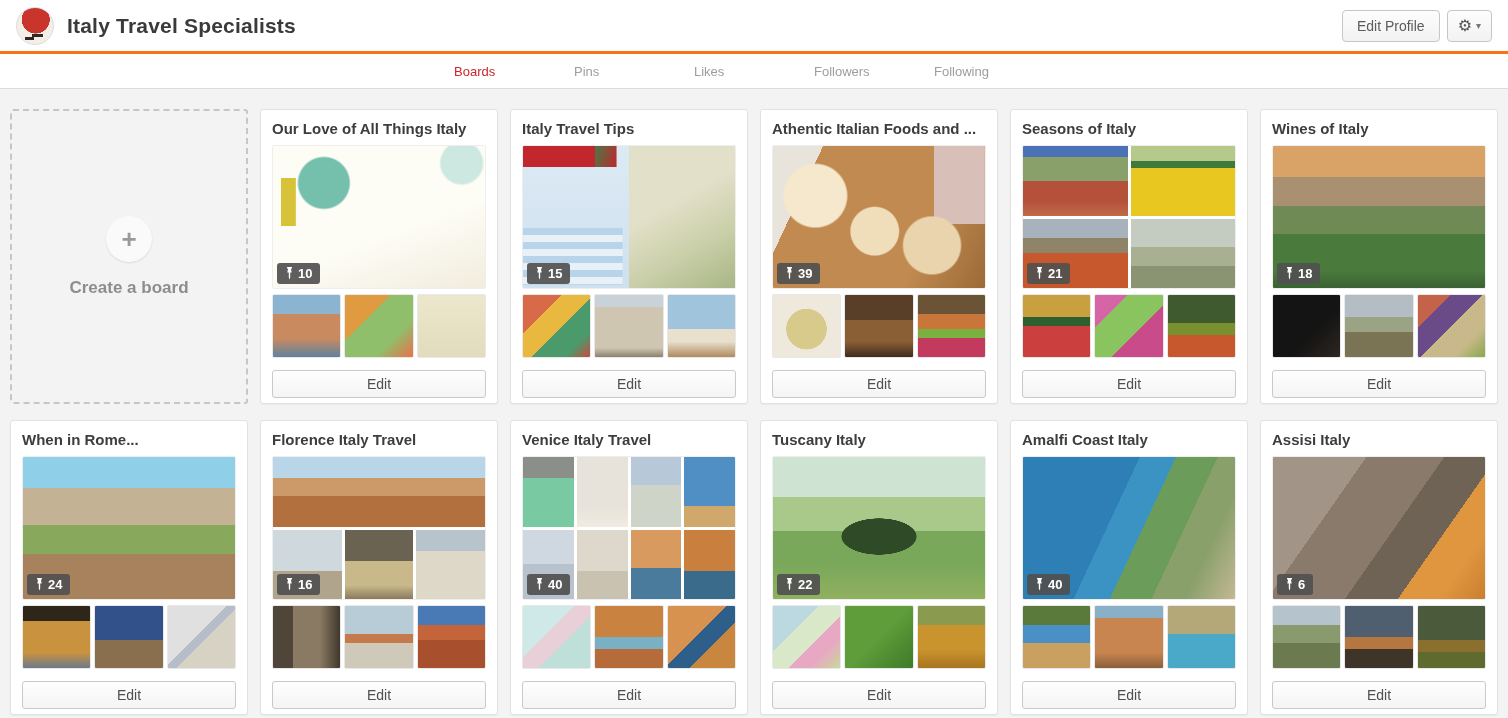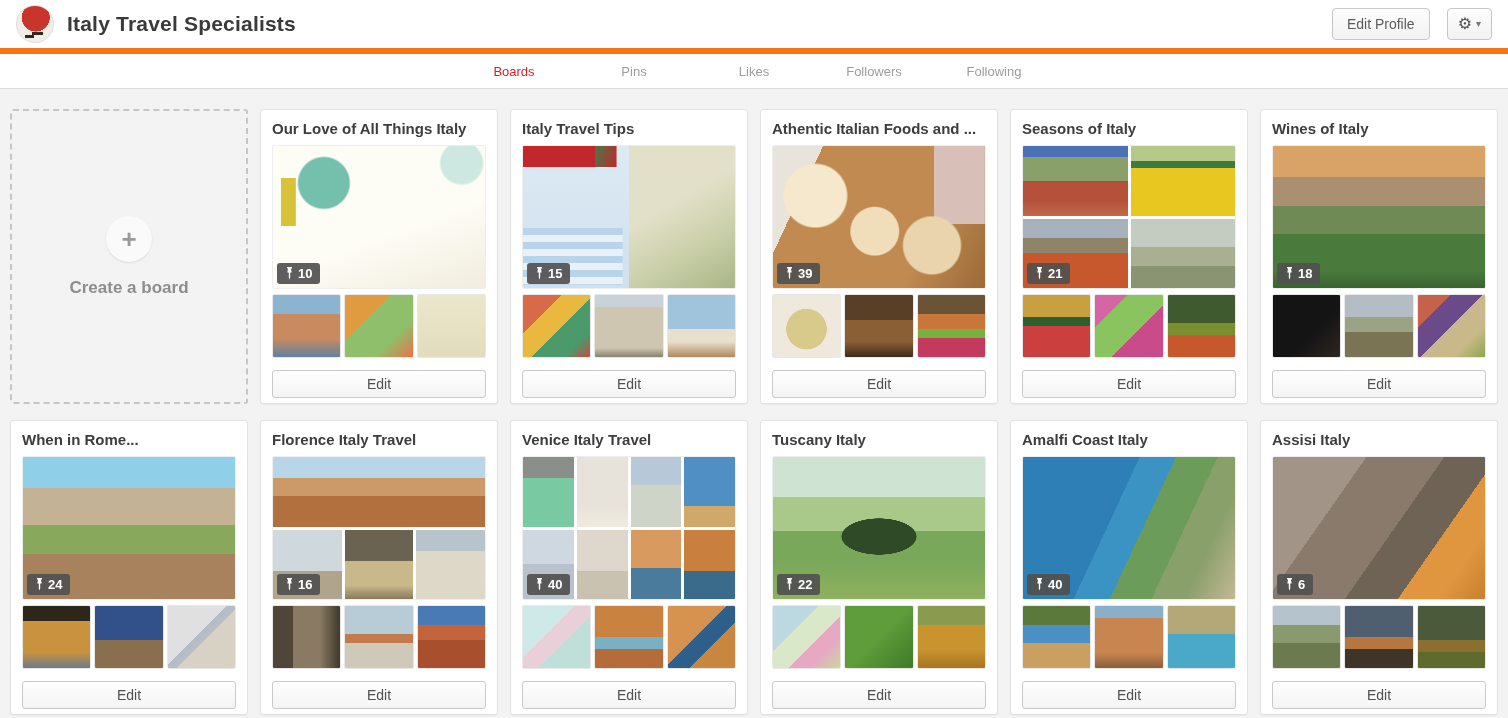--- a/index.html
+++ b/index.html
@@ -1,50 +1,50 @@
 <!DOCTYPE html>
 <html><head>
 <meta charset="utf-8">
 <style>
   * { box-sizing: border-box; margin: 0; padding: 0; }
   html, body { width: 1508px; height: 718px; overflow: hidden; }
   body { font-family: "Liberation Sans", sans-serif; background: #f3f3f3; }
 
   
   .header {
-    height: 54px; background: #fff; border-bottom: 6px solid #f97316;
+    height: 54px; background: #fff; border-bottom: 3px solid #f97316;
     display: flex; align-items: center; padding: 0 16px;
   }
   .avatar {
     width: 38px; height: 38px; border-radius: 50%; border: 1px solid #ddd;
     background:
       linear-gradient(#2e2a26,#2e2a26) 30% 88% / 9px 3px no-repeat,
       linear-gradient(#2e2a26,#2e2a26) 58% 79% / 11px 3px no-repeat,
       radial-gradient(circle at 52% 32%, #c9352d 0 45%, #f3efe7 46%);
     flex: 0 0 auto;
   }
   .header-title { font-size: 21px; font-weight: bold; color: #3a3a3a; margin-left: 13px; letter-spacing: .2px; }
-  .header-actions { margin-left: auto; display: flex; gap: 17px; }
+  .header-actions { margin-left: auto; display: flex; gap: 7px; }
   .btn {
     display: inline-flex; align-items: center; justify-content: center;
     height: 32px; padding: 0 14px; font-size: 14px; color: #5c5c5c;
     background: linear-gradient(#fdfdfd, #f2f2f2); border: 1px solid #c6c6c6;
     border-radius: 4px; cursor: pointer; font-family: inherit;
   }
   .btn-gear { padding: 0 10px; gap: 4px; }
   .gear-glyph { font-size: 16px; color: #555; line-height: 1; }
   .caret-glyph { font-size: 10px; color: #777; line-height: 1; }
 
   
   .tabs {
     height: 35px; background: #fff; border-bottom: 1px solid #dcdcdc;
     display: flex; align-items: center; justify-content: center;
   }
   .tab {
-    width: 120px; text-align: center; font-size: 13px; color: #9d9d9d;
+    width: 120px; text-align: left; font-size: 13px; color: #9d9d9d;
     text-decoration: none; cursor: pointer;
   }
   .tab.active { color: #cb262c; }
 
   
   .board-grid {
     display: grid; grid-template-columns: repeat(6, 238px);
     column-gap: 12px; row-gap: 16px; padding: 20px 10px 0;
   }
   .board-card {

